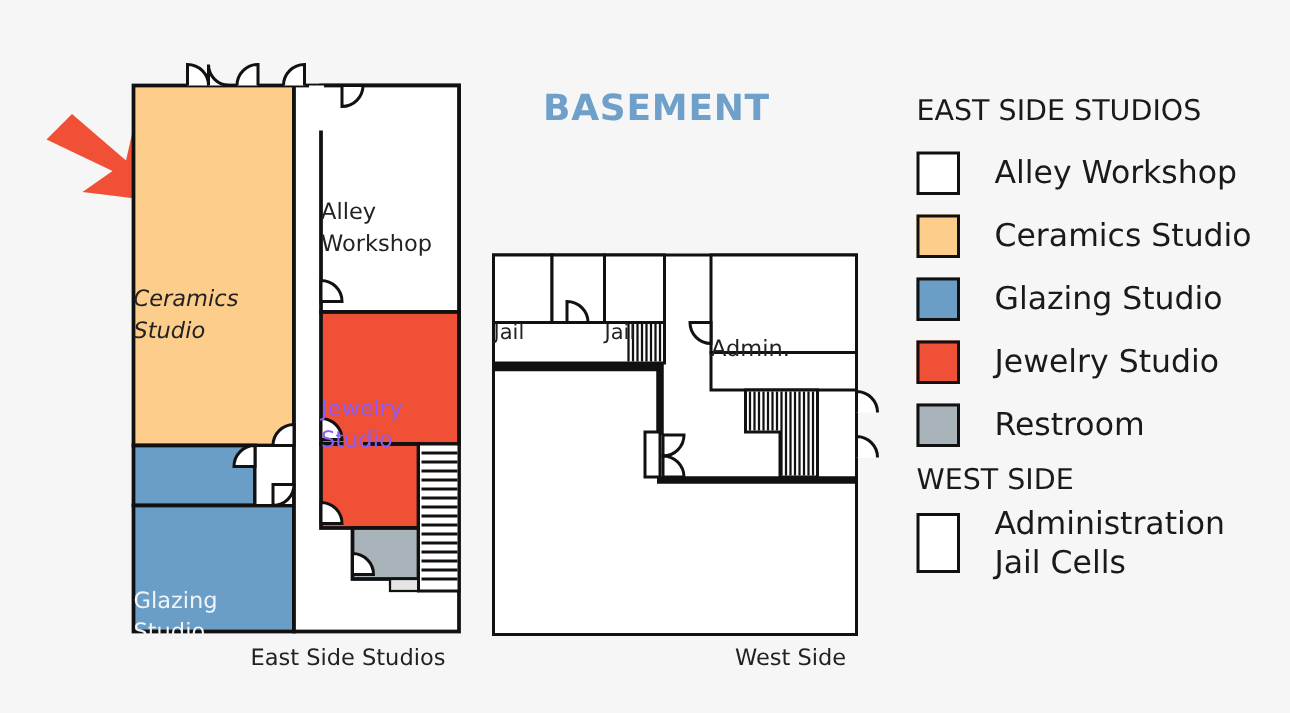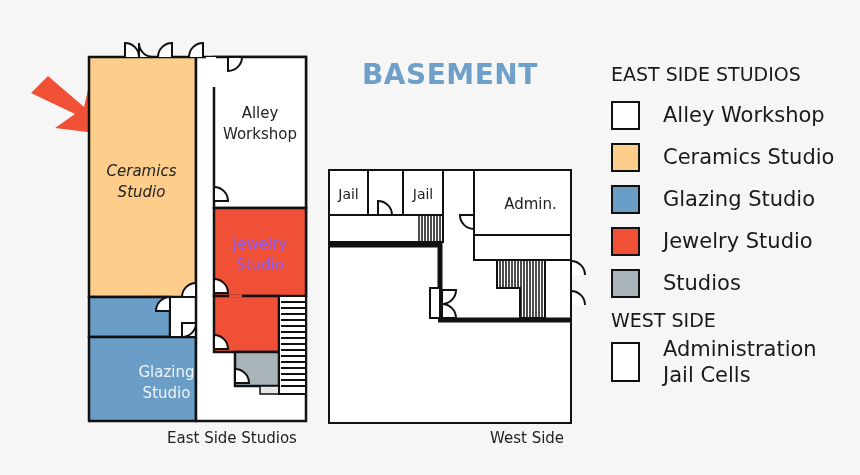--- a/index.html
+++ b/index.html
@@ -1,20 +1,20 @@
 <!DOCTYPE html>
 <html><head>
 <meta charset="utf-8">
 <style>
   html,body{margin:0;padding:0;}
   body{width:860px;height:475px;background:#f6f6f6;font-family:"DejaVu Sans","Liberation Sans",sans-serif;position:relative;overflow:hidden;}
   svg{position:absolute;left:0;top:0;}
-  .title{position:absolute;left:362px;top:58px;font-size:28px;font-weight:bold;color:#6fa0c9;letter-spacing:0.5px;}
+  .title{position:absolute;left:362px;top:58px;font-size:24px;font-weight:bold;color:#6fa0c9;letter-spacing:0.5px;}
   .caption{position:absolute;font-size:15px;color:#222;}
-  .room-label{position:absolute;font-size:15px;text-align:center;line-height:21px;color:#222;}
+  .room-label{position:absolute;font-size:15px;line-height:21px;color:#222;margin-top:28px;}
   .legend{position:absolute;left:611px;top:62px;color:#1a1a1a;}
   .legend-head{font-size:19px;margin:0 0 8px 0;height:24px;line-height:24px;}
   .legend-item{display:flex;align-items:center;height:42px;}
   .swatch{width:29px;height:29px;border:2px solid #111;box-sizing:border-box;margin-right:23px;flex:none;}
   .legend-label{font-size:21px;}
   .legend-item.multi{height:56px;}
   .legend-item.multi .swatch{height:40px;}
   .legend-item.multi .legend-label{line-height:26px;}
 </style>
 </head>
@@ -142,21 +142,21 @@
   <div>Studio</div>
 </div>
 <div class="room-label" style="left:214px;top:103px;width:92px;">
   <div>Alley</div>
   <div>Workshop</div>
 </div>
 <div class="room-label" style="left:214px;top:234px;width:92px;color:#8b5cf6;">
   <div>Jewelry</div>
   <div>Studio</div>
 </div>
-<div class="room-label" style="left:89px;top:362px;width:107px;color:#f0f4f8;padding-left:24px;">
+<div class="room-label" style="left:89px;top:362px;width:107px;color:#f0f4f8;">
   <div>Glazing</div>
   <div>Studio</div>
 </div>
 <div class="room-label" style="left:329px;top:184px;width:39px;font-size:14px;">Jail</div>
 <div class="room-label" style="left:403px;top:184px;width:40px;font-size:14px;">Jail</div>
 <div class="room-label" style="left:474px;top:194px;width:113px;">Admin.</div>
 
 <div class="caption" style="left:167px;top:429px;">East Side Studios</div>
 <div class="caption" style="left:490px;top:429px;">West Side</div>
 
@@ -173,21 +173,21 @@
   <div class="legend-item">
     <span class="swatch" style="background:#6a9ec6"></span>
     <span class="legend-label">Glazing Studio</span>
   </div>
   <div class="legend-item">
     <span class="swatch" style="background:#f05136"></span>
     <span class="legend-label">Jewelry Studio</span>
   </div>
   <div class="legend-item">
     <span class="swatch" style="background:#a9b4ba"></span>
-    <span class="legend-label">Studios</span>
+    <span class="legend-label">Restroom</span>
   </div>
   <div class="legend-head" style="margin-top:4px;margin-bottom:2px;">WEST SIDE</div>
   <div class="legend-item multi">
     <span class="swatch" style="background:#ffffff"></span>
     <span class="legend-label">
       <div>Administration</div>
       <div>Jail Cells</div>
     </span>
   </div>
 </div>

